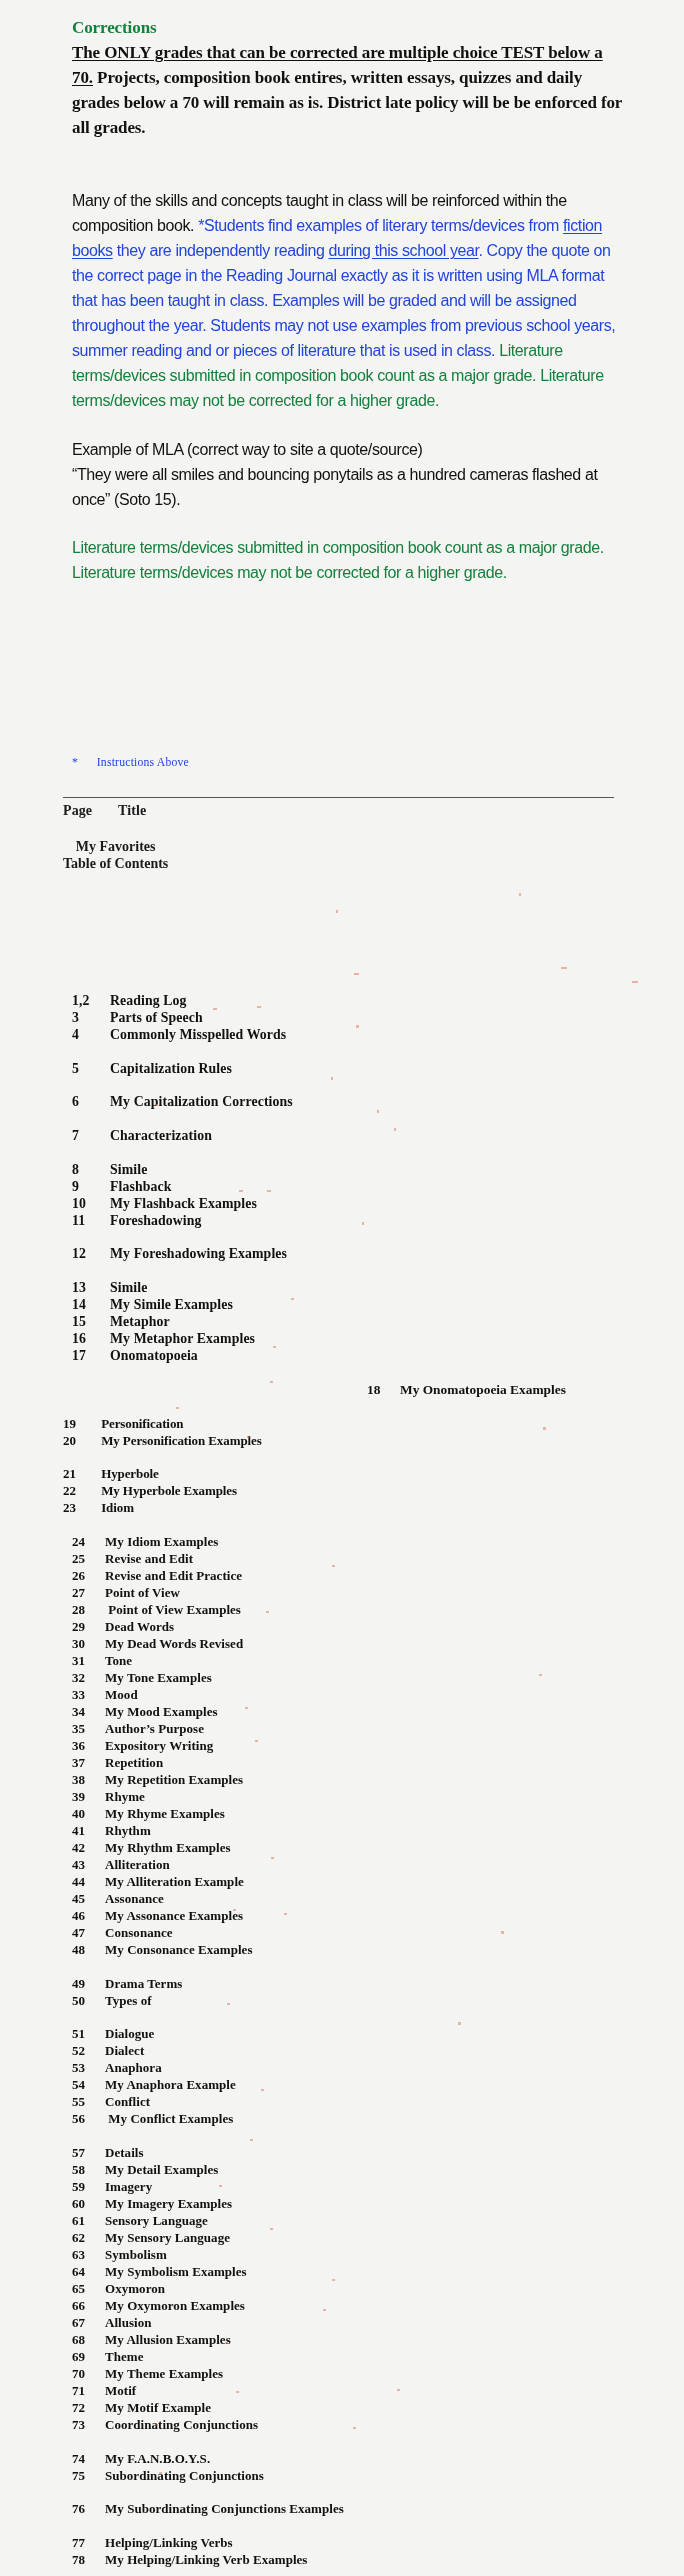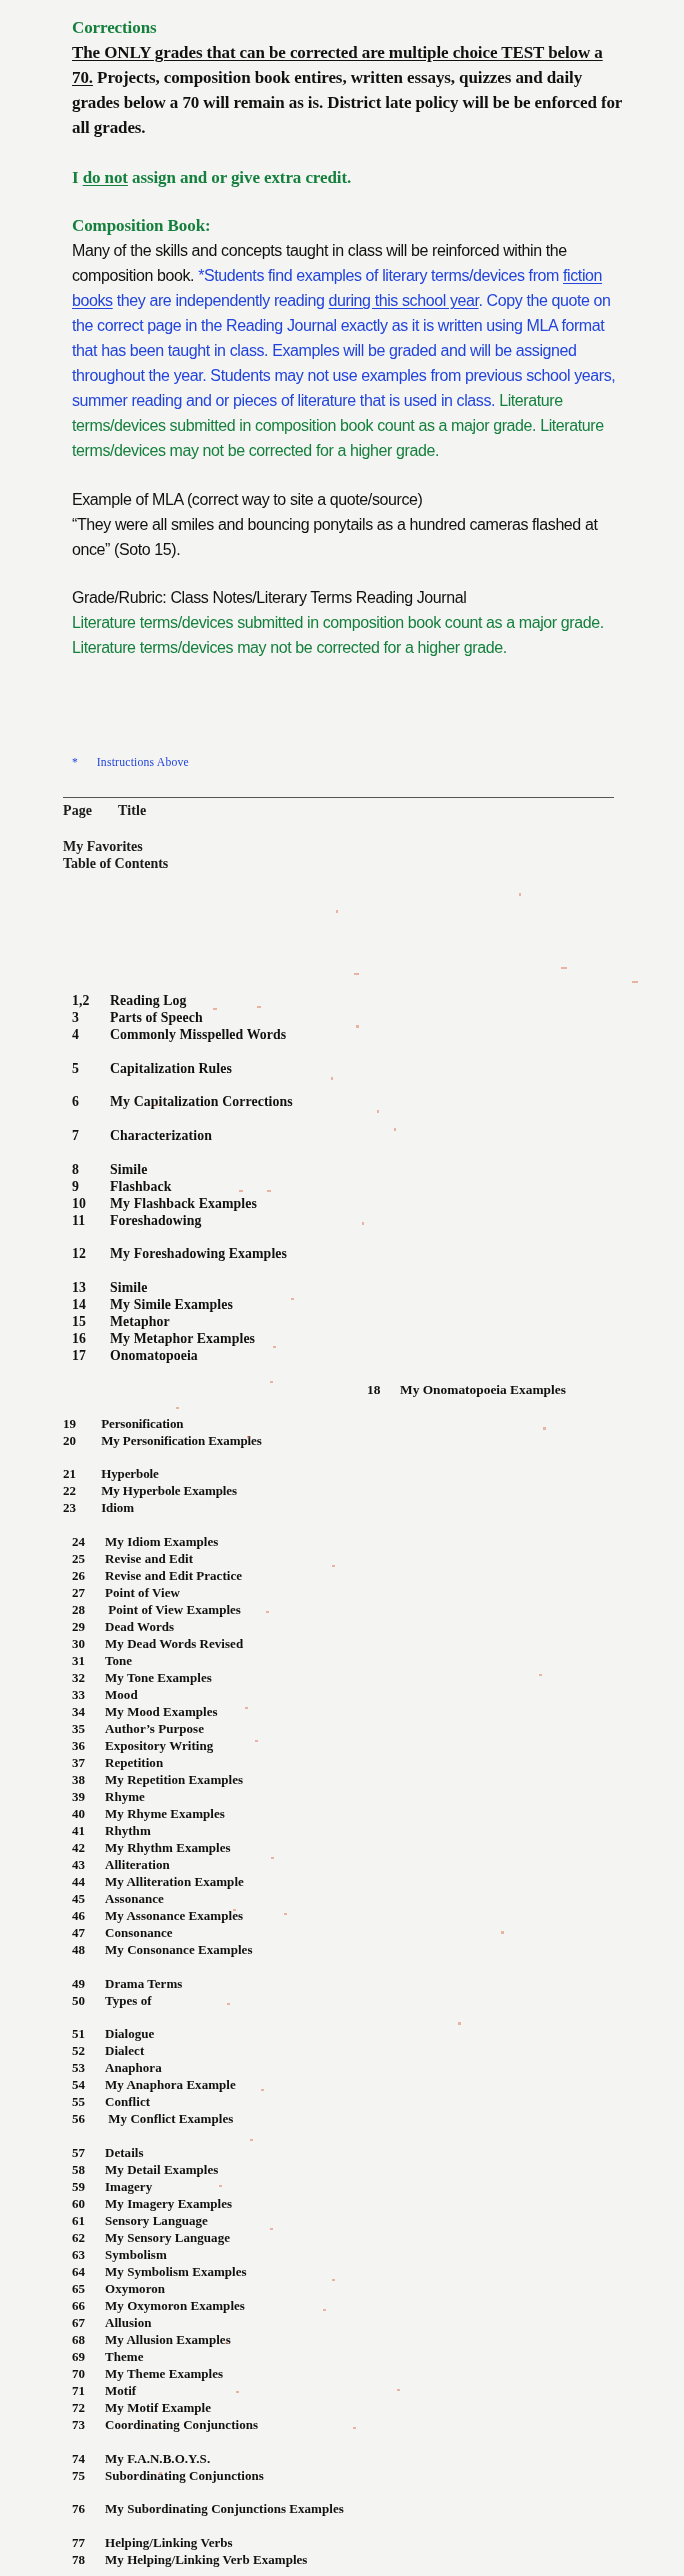--- a/index.html
+++ b/index.html
@@ -91,20 +91,21 @@
   .hdr-row .c1 { display: inline-block; width: 55px; }
 
   .favs {
     position: absolute;
     left: 63px;
     top: 83px;
     font-weight: bold;
     font-size: 14px;
     line-height: 16.7px;
     white-space: pre;
+    text-align: center;
   }
 
   
   .toc-list {
     position: absolute;
     left: 0;
     top: 992px;
     width: 684px;
   }
   .toc-row {
@@ -168,36 +169,33 @@
 <div class="page">
 
   <div class="prose">
 
     <div class="p-block serif-bold red">Corrections</div>
 
     <div class="p-block serif-bold black"><span class="u">The ONLY grades that can be corrected are multiple choice TEST below a 70.</span><span> Projects, composition book entires, written essays, quizzes and daily grades below a 70 will remain as is. District late policy will be be enforced for all grades.</span></div>
 
     <div class="spacer-lg"></div>
 
-    <div class="p-block serif-bold red"><span>I </span><span class="u">do not</span><span> assign and or give extra credit.</span></div>
 
     <div class="spacer-md"></div>
 
-    <div class="p-block serif-bold red">Composition Book:</div>
 
     <div class="sans"><span class="black">Many of the skills and concepts taught in class will be reinforced within the composition book.  </span><span class="blue">*Students find examples of literary terms/devices from </span><span class="blue u">fiction books</span><span class="blue"> they are independently reading </span><span class="blue u">during this school year</span><span class="blue">.  Copy the quote on the correct page in the Reading Journal exactly as it is written using MLA format that has been taught in class.  Examples will be graded and will  be assigned throughout the year.  Students may not use examples from previous school years, summer reading and or pieces of literature that is used in class. </span><span class="red">Literature terms/devices submitted in composition book count as a major grade. Literature terms/devices may not be corrected for a higher grade.</span></div>
 
     <div class="spacer-md"></div>
 
     <div class="sans black">Example of MLA (correct way to site a quote/source)</div>
     <div class="sans black">“They were all smiles and bouncing ponytails as a hundred cameras flashed at once” (Soto 15).</div>
 
     <div class="spacer-md"></div>
 
-    <div class="sans black">Grade/Rubric: Class Notes/Literary Terms Reading Journal</div>
     <div class="sans red">Literature terms/devices submitted in composition book count as a major grade. Literature terms/devices may not be corrected for a higher grade.</div>
 
   </div>
 
   <div class="toc-wrap">
 
     <div class="instr-line"><span>*</span>      <span>Instructions Above</span></div>
 
     <div class="rule"></div>
 

